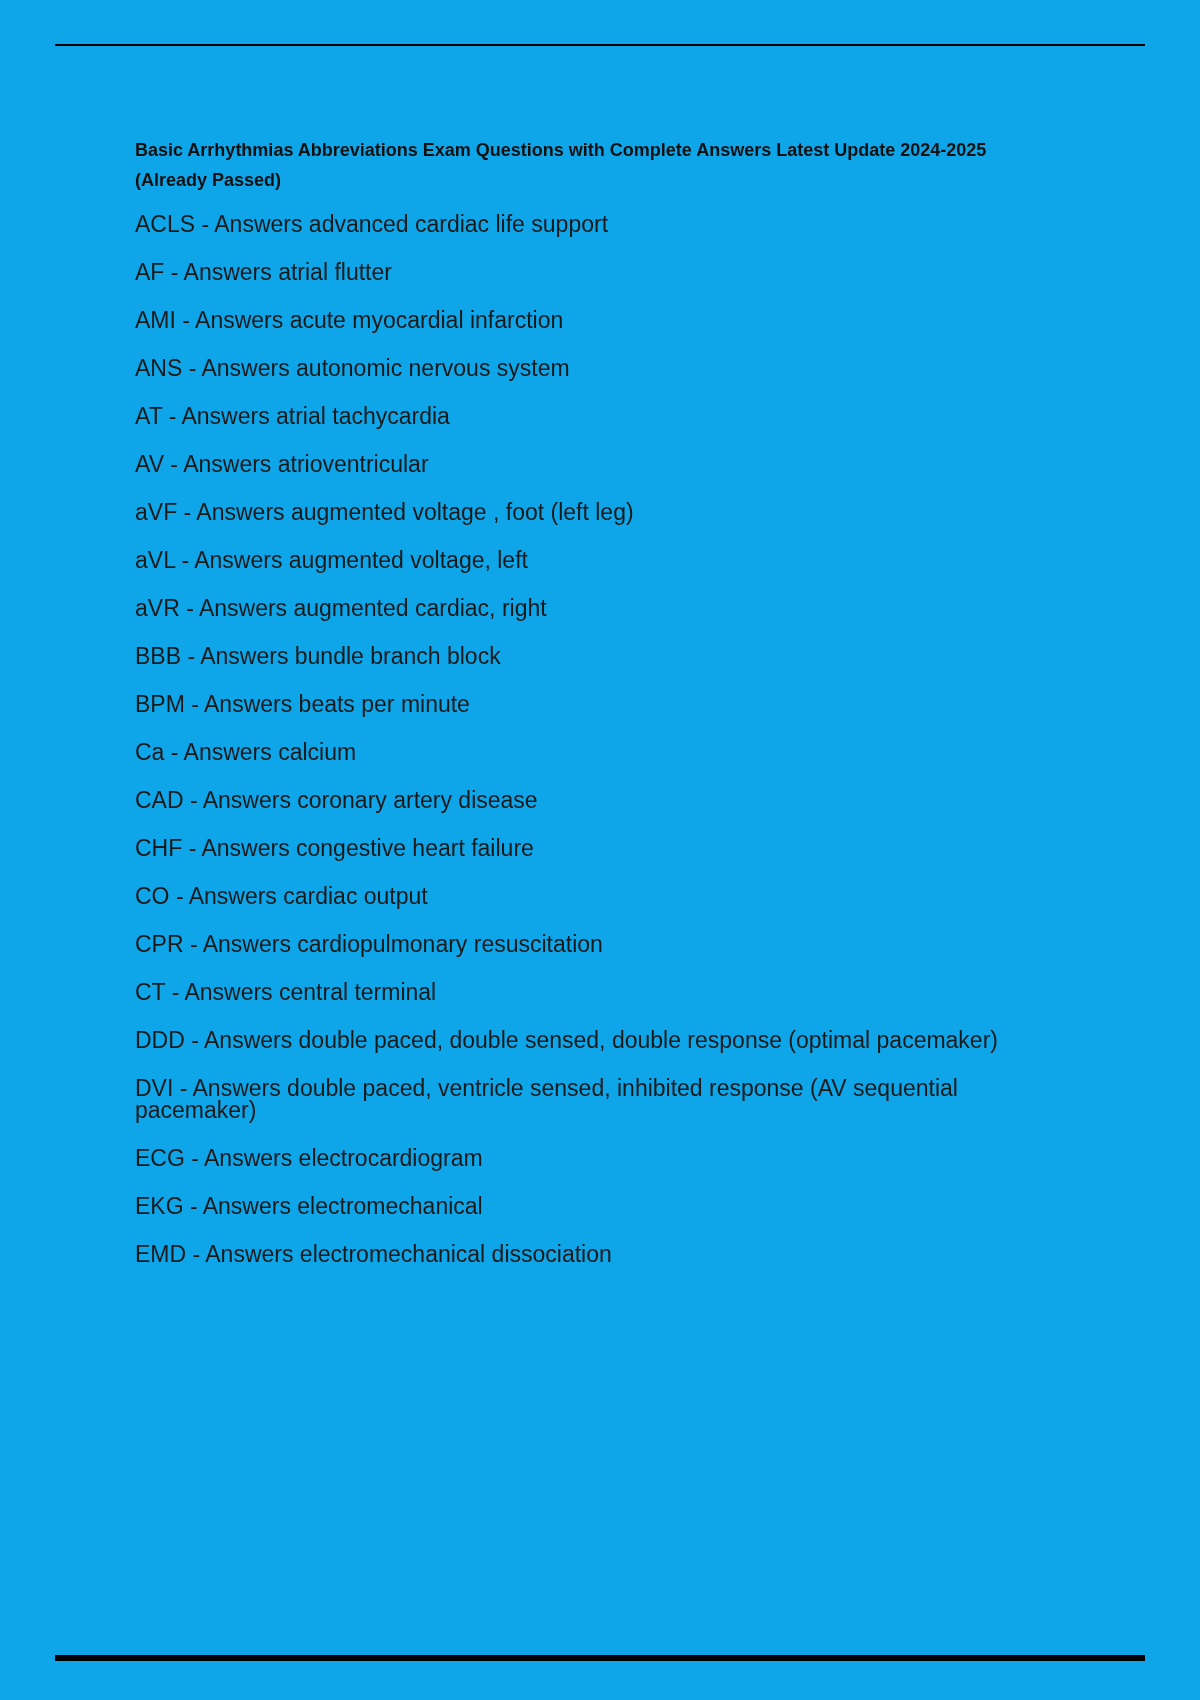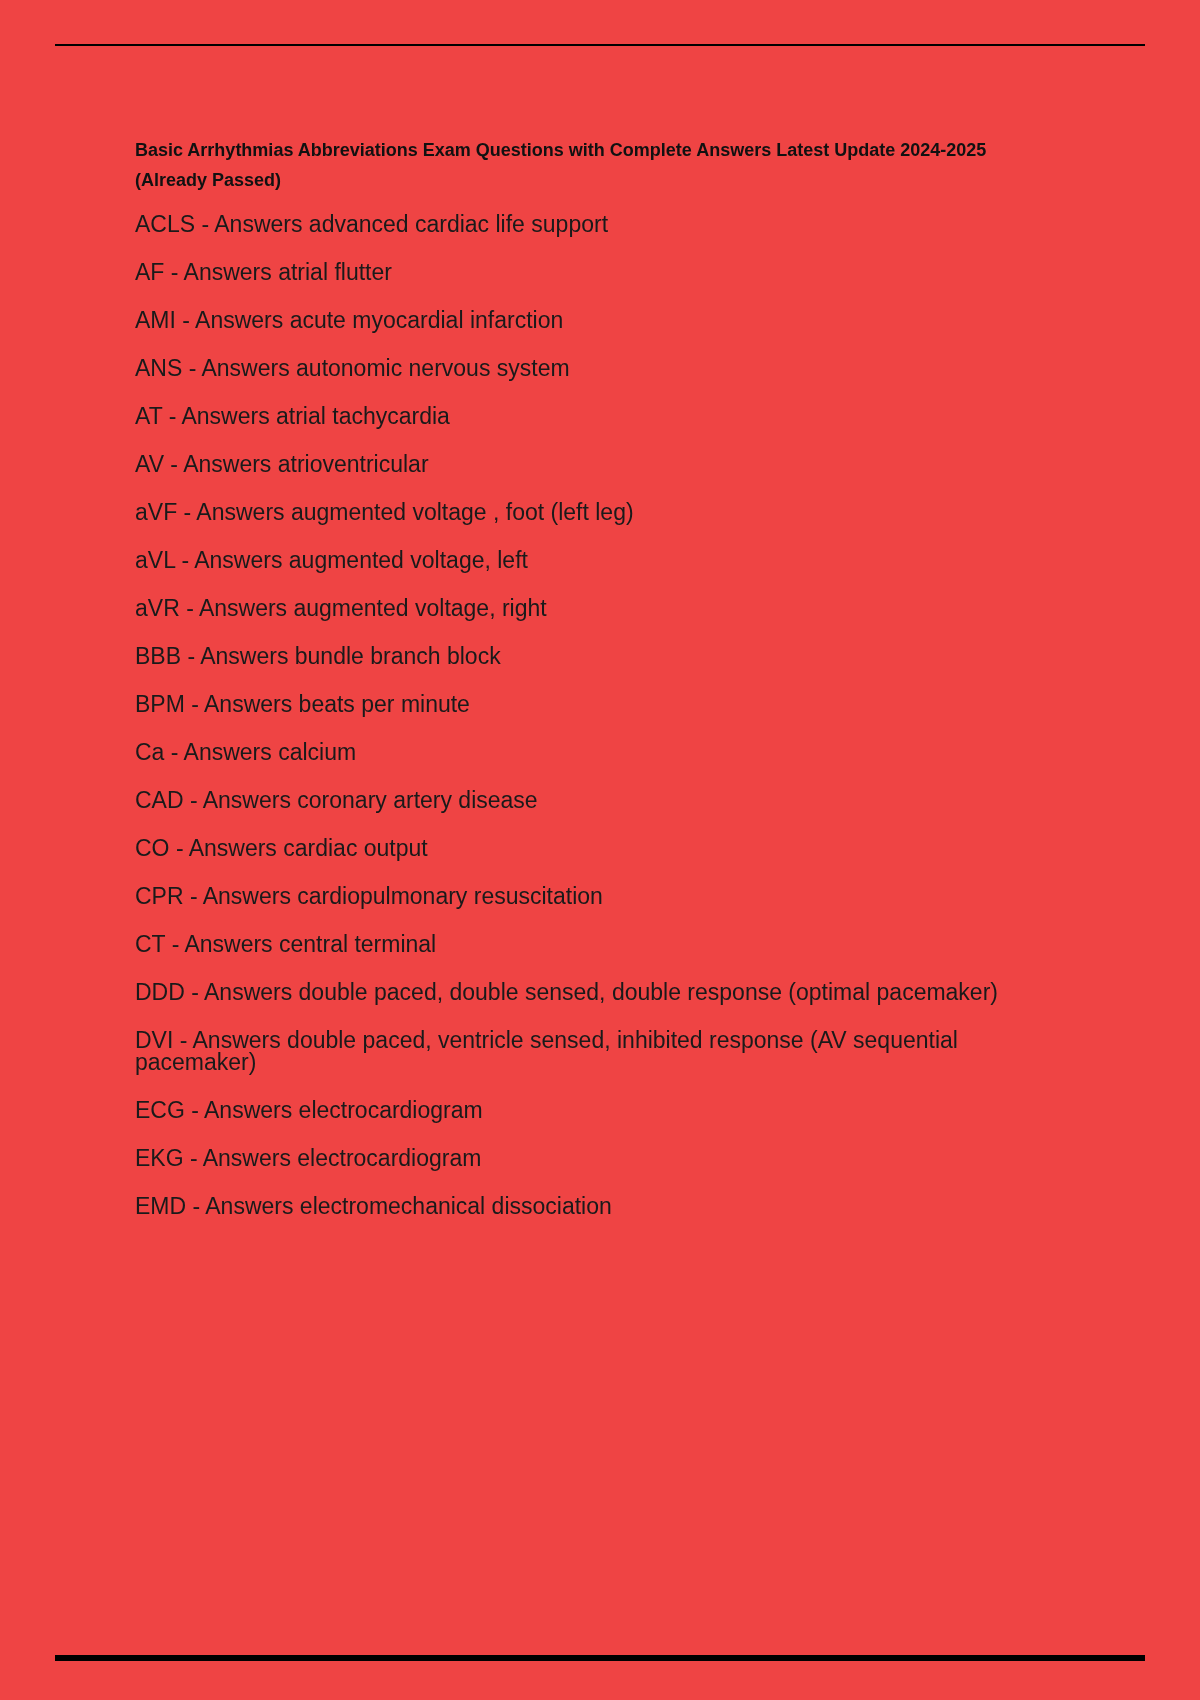--- a/index.html
+++ b/index.html
@@ -12,21 +12,21 @@
     height: 1700px;
     position: relative;
     font-family: "Liberation Sans", sans-serif;
     color: #1a1a1a;
     overflow: hidden;
   }
   .page {
     width: 1200px;
     height: 1700px;
     position: relative;
-    background: #ef4444;
+    background: #0ea5e9;
   }
   .rule-top {
     position: absolute;
     top: 44px;
     left: 55px;
     width: 1090px;
     height: 2px;
     background: #000000;
   }
   .rule-bottom {
@@ -70,31 +70,32 @@
 
     <div>
         <p class="abbr-item">ACLS - Answers advanced cardiac life support</p>
         <p class="abbr-item">AF - Answers atrial flutter</p>
         <p class="abbr-item">AMI - Answers acute myocardial infarction</p>
         <p class="abbr-item">ANS - Answers autonomic nervous system</p>
         <p class="abbr-item">AT - Answers atrial tachycardia</p>
         <p class="abbr-item">AV - Answers atrioventricular</p>
         <p class="abbr-item">aVF - Answers augmented voltage , foot (left leg)</p>
         <p class="abbr-item">aVL - Answers augmented voltage, left</p>
-        <p class="abbr-item">aVR - Answers augmented voltage, right</p>
+        <p class="abbr-item">aVR - Answers augmented cardiac, right</p>
         <p class="abbr-item">BBB - Answers bundle branch block</p>
         <p class="abbr-item">BPM - Answers beats per minute</p>
         <p class="abbr-item">Ca - Answers calcium</p>
         <p class="abbr-item">CAD - Answers coronary artery disease</p>
+        <p class="abbr-item">CHF - Answers congestive heart failure</p>
         <p class="abbr-item">CO - Answers cardiac output</p>
         <p class="abbr-item">CPR - Answers cardiopulmonary resuscitation</p>
         <p class="abbr-item">CT - Answers central terminal</p>
         <p class="abbr-item">DDD - Answers double paced, double sensed, double response (optimal pacemaker)</p>
         <p class="abbr-item">DVI - Answers double paced, ventricle sensed, inhibited response (AV sequential pacemaker)</p>
         <p class="abbr-item">ECG - Answers electrocardiogram</p>
-        <p class="abbr-item">EKG - Answers electrocardiogram</p>
+        <p class="abbr-item">EKG - Answers electromechanical</p>
         <p class="abbr-item">EMD - Answers electromechanical dissociation</p>
       </div>
   </div>
 
   <div class="rule-bottom"></div>
 
 </div>
 
 </body></html>

